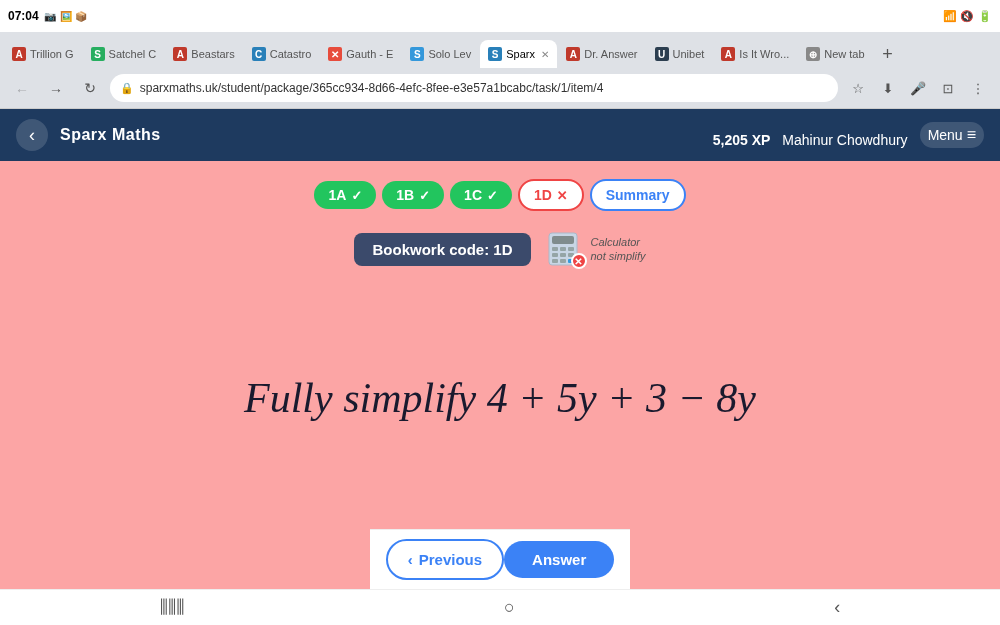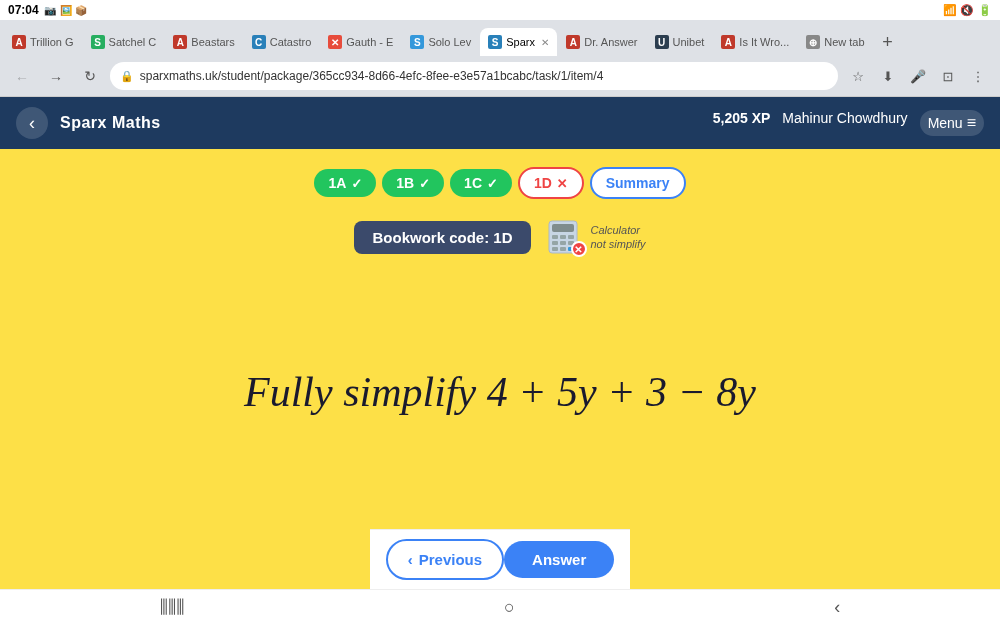--- a/index.html
+++ b/index.html
@@ -1,20 +1,20 @@
 <!DOCTYPE html>
 <html><head>
   <meta charset="utf-8">
   <style>
     * { margin: 0; padding: 0; box-sizing: border-box; }
     body { width: 1000px; height: 625px; overflow: hidden; font-family: 'Segoe UI', Arial, sans-serif; background: #fff; display: flex; flex-direction: column; }
 
     
     .status-bar {
-      height: 20px;
+      height: 32px;
       background: #fff;
       display: flex;
       align-items: center;
       justify-content: space-between;
       padding: 8px 8px;
       font-size: 12px;
       color: #000;
     }
     .status-bar-left { display: flex; align-items: center; gap: 6px; font-weight: 600; }
     .status-bar-right { display: flex; align-items: center; gap: 4px; font-size: 11px; }
@@ -156,21 +156,21 @@
     }
     .header-logo {
       color: #fff;
       font-size: 16px;
       font-weight: 700;
       letter-spacing: 0.5px;
       flex: 1;
     }
     .header-right {
       display: flex;
-      align-items: flex-start;
+      align-items: flex-end;
       gap: 12px;
       color: #fff;
     }
     .xp-badge { font-size: 14px; font-weight: 600; color: #fff; }
     .user-name { font-size: 14px; color: #fff; }
     .menu-btn {
       display: flex;
       align-items: center;
       gap: 4px;
       background: rgba(255,255,255,0.15);
@@ -182,21 +182,21 @@
       font-weight: 500;
     }
     .hamburger-icon { font-size: 16px; }
 
     
     .main-content {
       flex: 1;
       display: flex;
       flex-direction: column;
       align-items: center;
-      background: #fde047;
+      background: #fca5a5;
       position: relative;
       overflow: hidden;
     }
 
     
     .task-tabs {
       display: flex;
       align-items: center;
       gap: 6px;
       margin-top: 18px;

